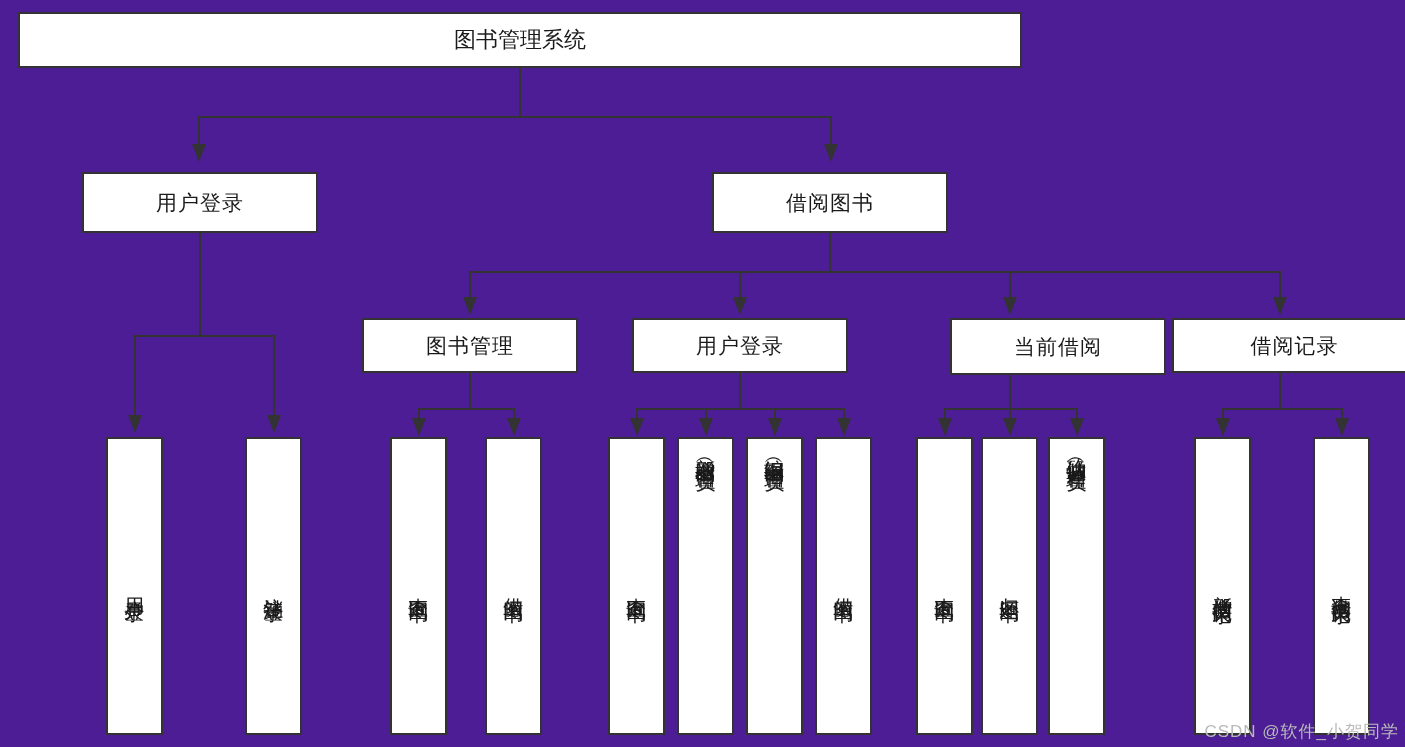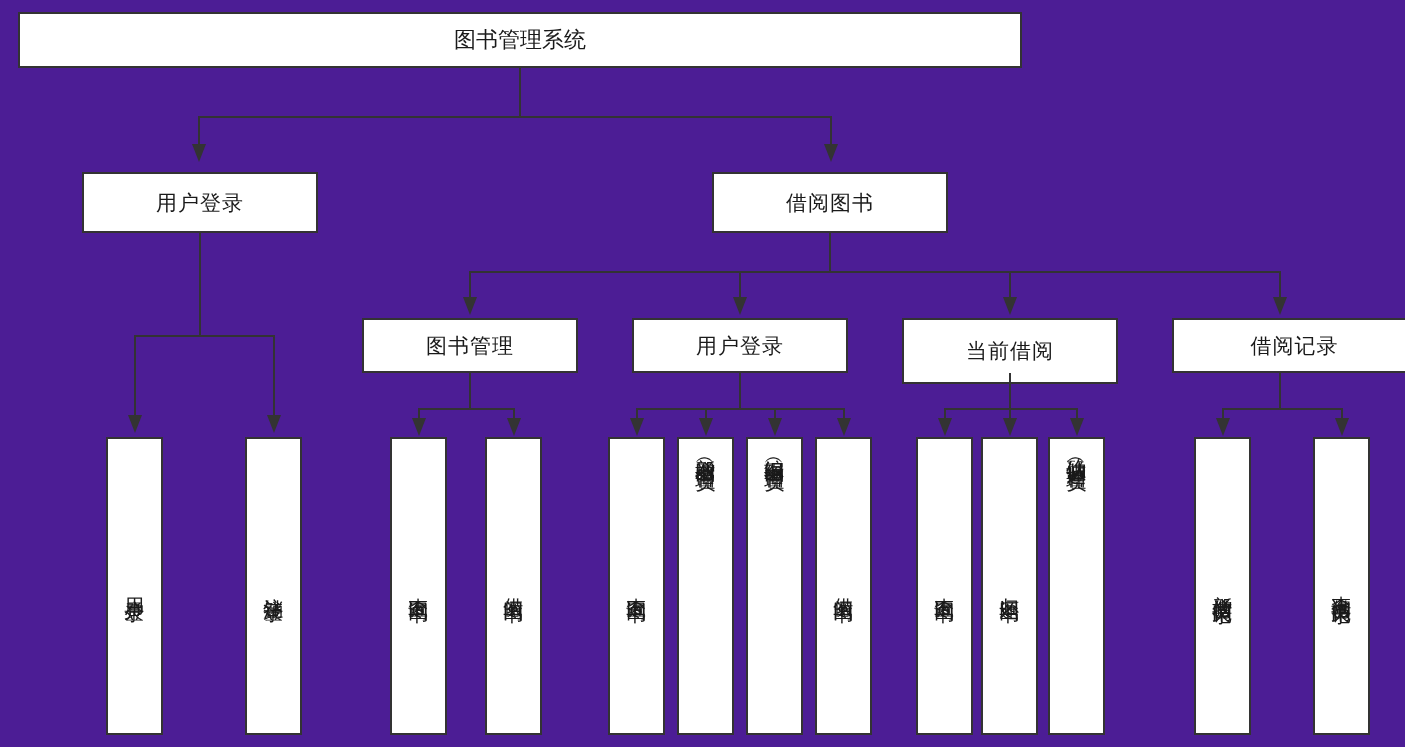--- a/index.html
+++ b/index.html
@@ -64,21 +64,21 @@
   <div class="arrow" style="left:1003px;top:297px;"></div>
   <div class="conn vline" style="left:1279px;top:271px;height:28px;"></div>
   <div class="arrow" style="left:1273px;top:297px;"></div>
 
   <div class="node h" style="left:362px;top:318px;width:216px;height:55px;">
     <span>图书管理</span>
   </div>
   <div class="node h" style="left:632px;top:318px;width:216px;height:55px;">
     <span>用户登录</span>
   </div>
-  <div class="node h" style="left:902px;top:318px;width:216px;height:66px;">
+  <div class="node h" style="left:950px;top:318px;width:216px;height:57px;">
     <span>当前借阅</span>
   </div>
   <div class="node h" style="left:1172px;top:318px;width:245px;height:55px;">
     <span>借阅记录</span>
   </div>
 
   <div class="conn vline" style="left:469px;top:373px;height:35px;"></div>
   <div class="conn hline" style="left:418px;top:408px;width:95px;"></div>
   <div class="conn vline" style="left:418px;top:408px;height:12px;"></div>
   <div class="arrow" style="left:412px;top:418px;"></div>
@@ -149,13 +149,14 @@
     <span class="vtxt">确认归还（管理员）</span>
   </div>
 
   <div class="leaf mid" style="left:1194px;top:437px;width:57px;height:298px;">
     <span class="vtxt">新增借阅记录</span>
   </div>
   <div class="leaf mid" style="left:1313px;top:437px;width:57px;height:298px;">
     <span class="vtxt">查询借阅记录</span>
   </div>
 
+  <div class="watermark">CSDN @软件_小贺同学</div>
 </div>
 
 </body></html>

